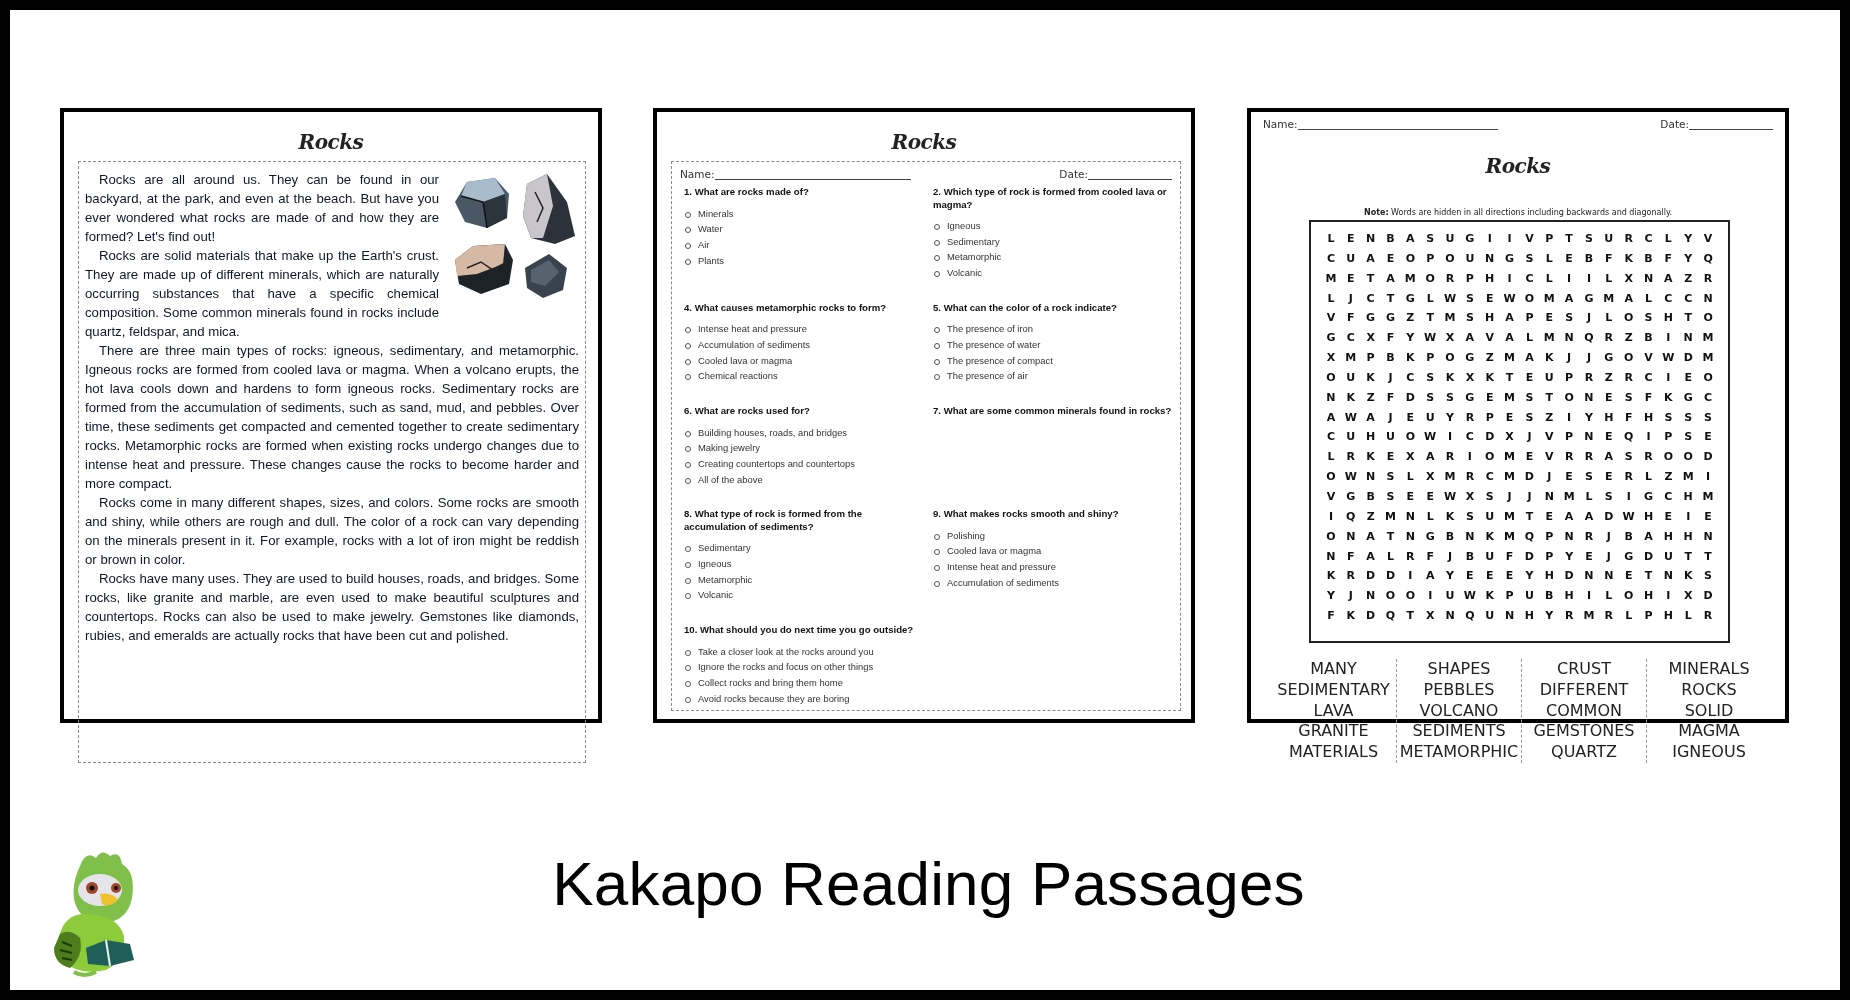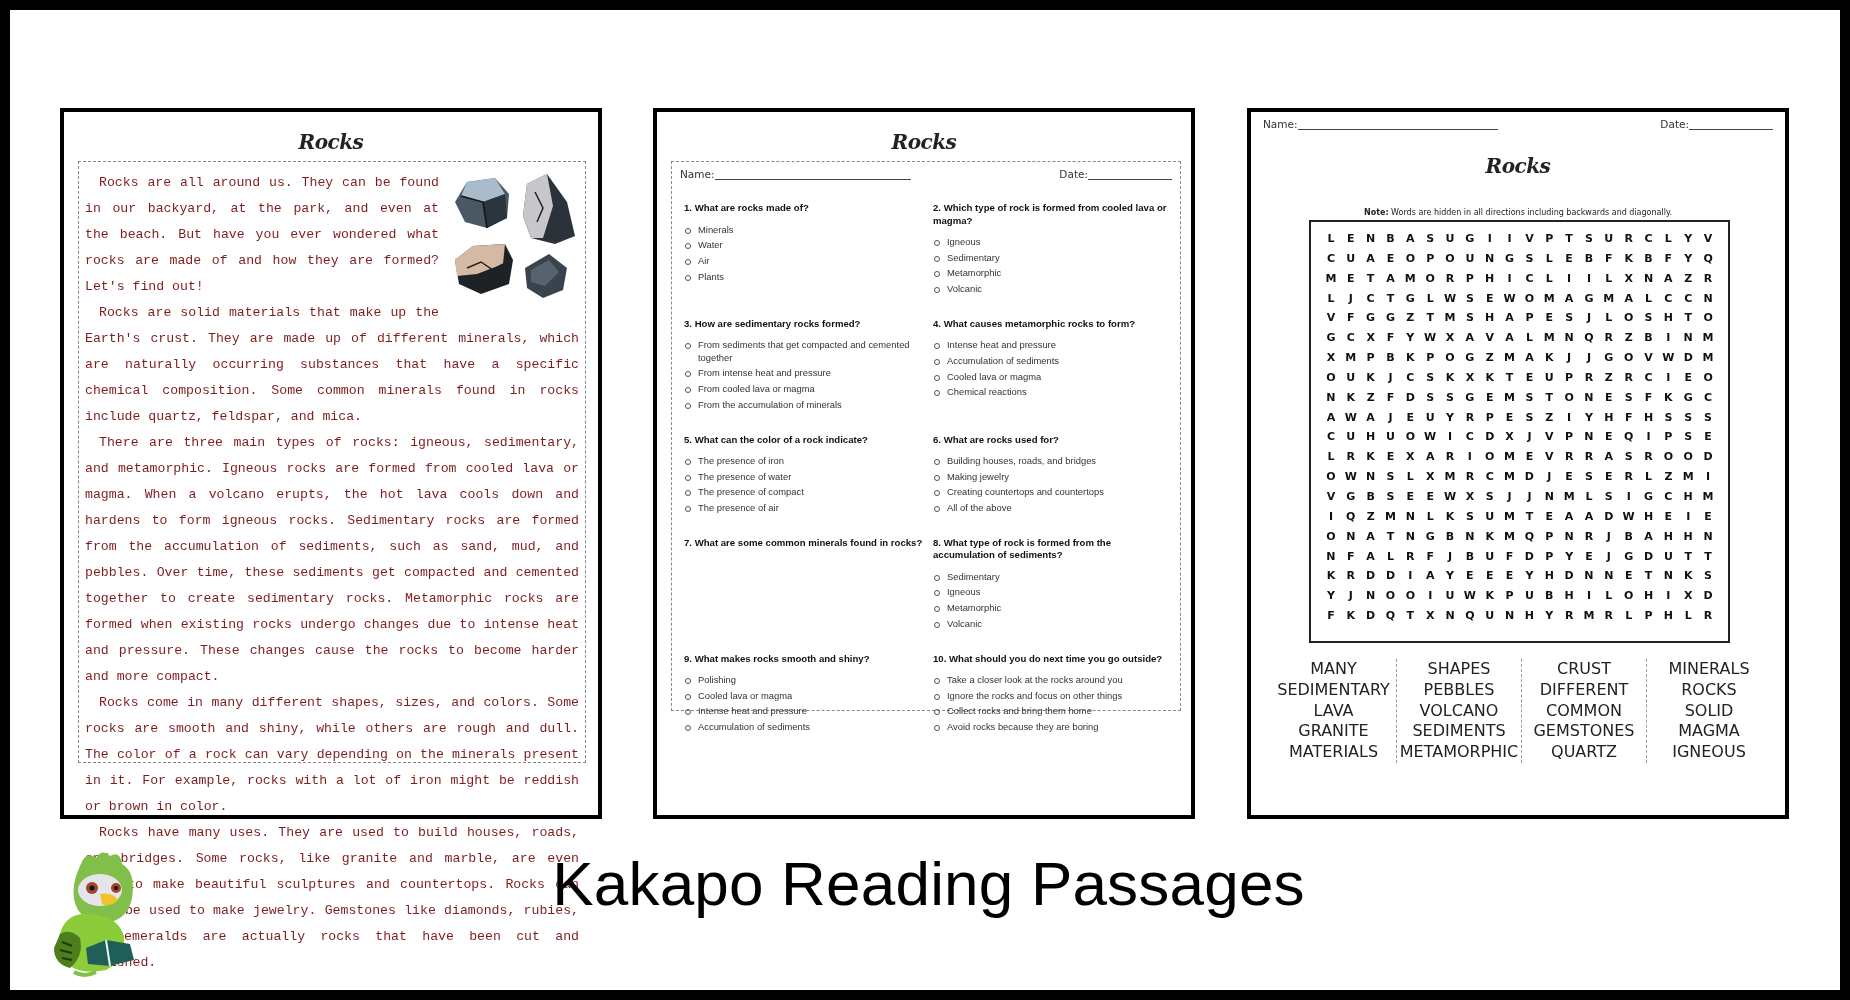--- a/index.html
+++ b/index.html
@@ -2,61 +2,61 @@
 <html><head>
 <meta charset="utf-8">
 <style>
   * { box-sizing: border-box; margin: 0; padding: 0; }
   html, body { width: 1850px; height: 1000px; overflow: hidden; background: #000; }
   .frame {
     position: absolute; left: 10px; top: 10px; width: 1830px; height: 980px;
     background: #fff;
   }
   .page {
-    position: absolute; top: 98px; height: 711px; background: #fff;
+    position: absolute; top: 98px; height: 615px; background: #fff;
     border: 4px solid #000;
   }
   #page1 { left: 50px; width: 542px; }
   #page2 { left: 643px; width: 542px; }
   #page3 { left: 1237px; width: 542px; }
 
   .script-title {
     font-family: "DejaVu Serif", serif; font-style: italic; font-weight: bold;
     font-size: 20px; color: #222; text-align: center; letter-spacing: -0.5px;
   }
 
   
   #page1 .script-title { position: absolute; top: 18px; left: 0; right: 0; }
   .passage-box {
     position: absolute; left: 14px; top: 49px; width: 508px; height: 602px;
     border: 1px dashed #888; padding: 8px 6px 6px 6px;
   }
   .passage-text {
-    font-family: Liberation Mono, monospace; font-size: 13.2px; line-height: 26px;
-    color: #7f1d1d; text-align: justify;
+    font-family: Liberation Sans, sans-serif; font-size: 13.2px; line-height: 19px;
+    color: #0f172a; text-align: justify;
   }
   .passage-text p { text-indent: 14px; }
   .passage-text p:first-child { text-indent: 0; }
   .rock-figure {
     float: right; width: 132px; height: 142px; margin: 2px 0 4px 8px;
   }
 
   
   #page2 .script-title { position: absolute; top: 18px; left: 0; right: 0; }
   .quiz-box {
     position: absolute; left: 14px; top: 49px; width: 510px; height: 550px;
     border: 1px dashed #888; padding: 6px 8px;
   }
   .name-date-row {
     display: flex; justify-content: space-between;
     font-family: "DejaVu Sans", sans-serif; font-size: 10.5px; color: #333;
   }
   .blank { display: inline-block; border-bottom: 1px solid #444; vertical-align: bottom; height: 11px; }
   .quiz-grid {
-    display: grid; grid-template-columns: 243px 243px; column-gap: 6px; margin-top: 18px;
+    display: grid; grid-template-columns: 243px 243px; column-gap: 6px; margin-top: 2px;
   }
   .q-block { margin-bottom: 15px; }
   .q-text {
     font-family: "Liberation Sans", sans-serif; font-weight: bold; font-size: 9.6px;
     line-height: 12.5px; color: #111; margin: 4px 0 9px 4px;
   }
   .q-options { list-style: none; margin-left: 4px; }
   .q-options li {
     font-family: "Liberation Sans", sans-serif; font-size: 9.4px; line-height: 12.5px;
     color: #333; padding-left: 14px; position: relative; margin-bottom: 3.2px;
@@ -160,29 +160,20 @@
               <li>Plants</li>
             </ul>
           </div>
           <div class="q-block">
             <div class="q-text">2. Which type of rock is formed from cooled lava or magma?</div>
             <ul class="q-options">
               <li>Igneous</li>
               <li>Sedimentary</li>
               <li>Metamorphic</li>
               <li>Volcanic</li>
-            </ul>
-          </div>
-          <div class="q-block">
-            <div class="q-text">3. How are sedimentary rocks formed?</div>
-            <ul class="q-options">
-              <li>From sediments that get compacted and cemented together</li>
-              <li>From intense heat and pressure</li>
-              <li>From cooled lava or magma</li>
-              <li>From the accumulation of minerals</li>
             </ul>
           </div>
           <div class="q-block">
             <div class="q-text">4. What causes metamorphic rocks to form?</div>
             <ul class="q-options">
               <li>Intense heat and pressure</li>
               <li>Accumulation of sediments</li>
               <li>Cooled lava or magma</li>
               <li>Chemical reactions</li>
             </ul>

